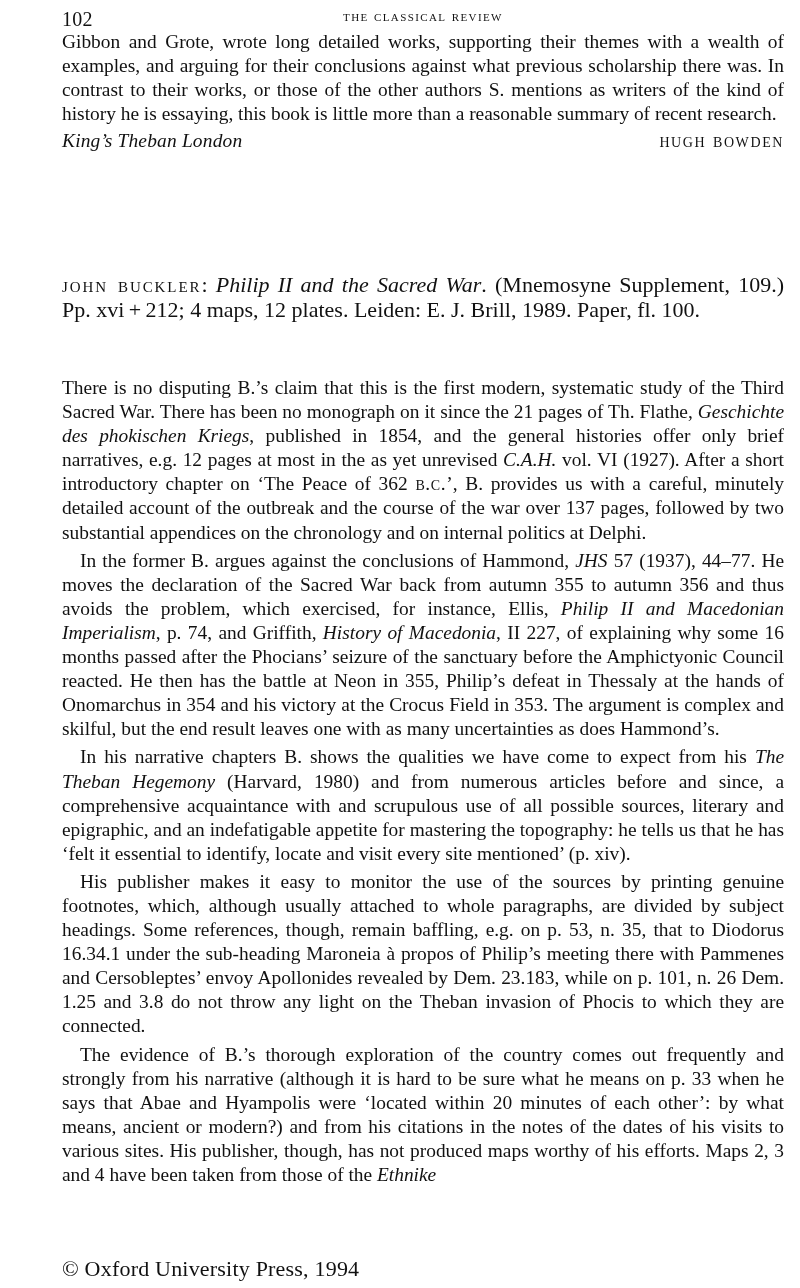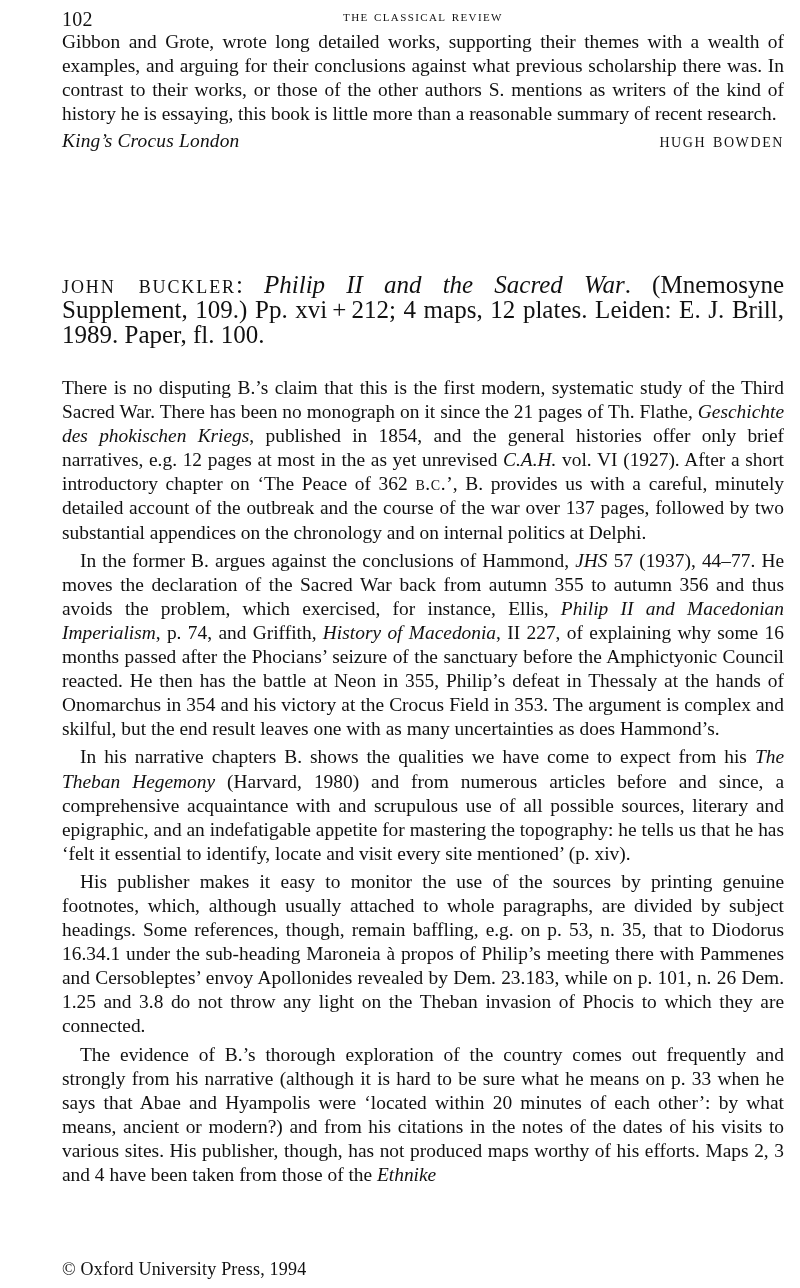--- a/index.html
+++ b/index.html
@@ -112,59 +112,59 @@
     font-size: 20px;
     letter-spacing: 2.6px;
     font-variant: small-caps;
     text-transform: lowercase;
   }
 
   
   #bibliographic { top: 272px; }
   .biblio {
     margin: 0;
-    font-size: 25px;
+    font-size: 22px;
     line-height: 25px;
     text-align: justify;
   }
   .author-name {
     font-variant: small-caps;
     text-transform: lowercase;
     letter-spacing: 1.9px;
   }
   .book-title { font-style: italic; }
 
   
   #review-body { top: 376px; }
   #review-body p.body + p.body { margin-top: 4px; }
 
   
   #footer {
     position: absolute;
     left: 62px;
     top: 1258px;
-    font-size: 18px;
+    font-size: 22px;
     line-height: 22px;
     letter-spacing: 0.2px;
   }
 </style>
 </head>
 <body>
 
 <div class="page">
 
   <div class="running-head">
     <span class="folio">102</span>
     <span class="journal-title">THE CLASSICAL REVIEW</span>
   </div>
 
   <div class="col" id="block-continued">
     <p class="body">Gibbon and Grote, wrote long detailed works, supporting their themes with a wealth of examples, and arguing for their conclusions against what previous scholarship there was. In contrast to their works, or those of the other authors S. mentions as writers of the kind of history he is essaying, this book is little more than a reasonable summary of recent research.</p>
     <div class="byline-row">
-      <span class="affiliation">King’s Crocus London</span>
+      <span class="affiliation">King’s Theban London</span>
       <span class="reviewer-name">HUGH BOWDEN</span>
     </div>
   </div>
 
 
   <div class="col" id="bibliographic">
     <p class="biblio"><span class="author-name">JOHN BUCKLER</span><span>: </span><span class="book-title">Philip II and the Sacred War</span><span>. (Mnemosyne Supplement, 109.) Pp. xvi + 212; 4 maps, 12 plates. Leiden: E. J. Brill, 1989. Paper, fl. 100.</span></p>
   </div>
 
   <div class="col" id="review-body">

